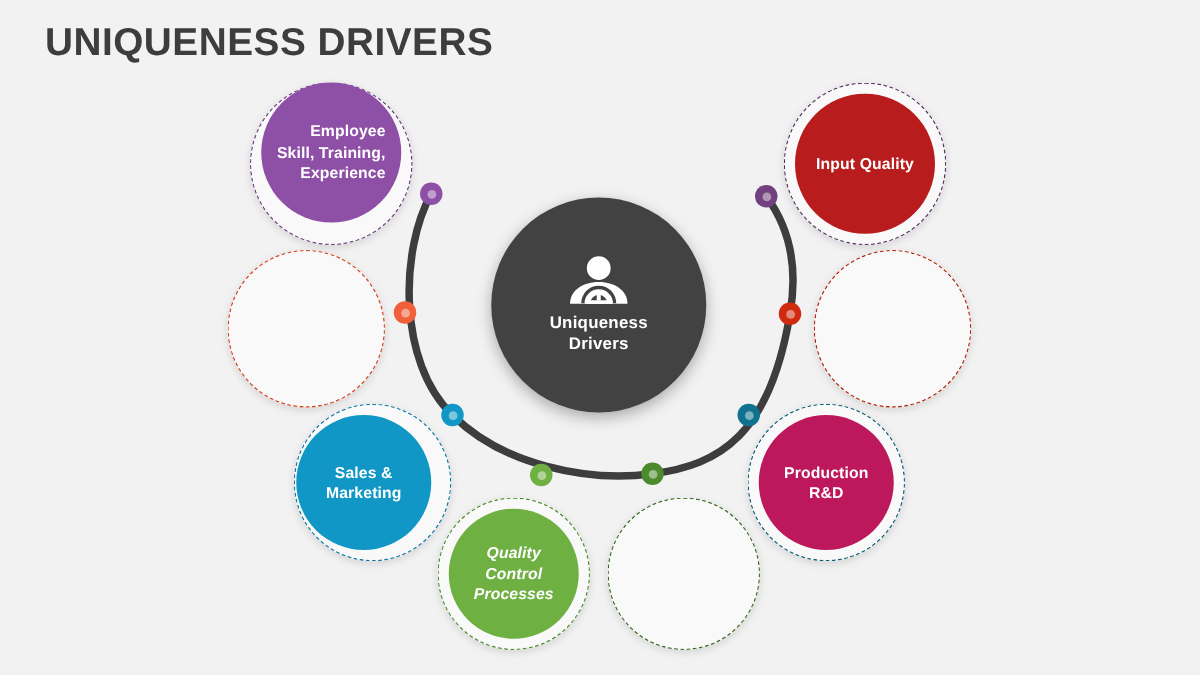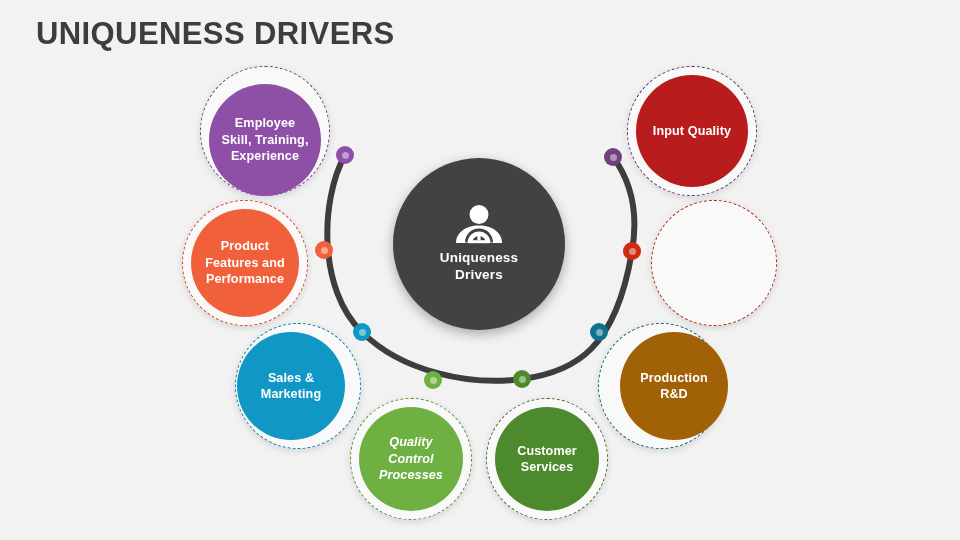--- a/index.html
+++ b/index.html
@@ -119,59 +119,50 @@
 
   <div id="title" style="color: rgb(61, 61, 61);">UNIQUENESS DRIVERS</div>
 
   <svg id="arc-layer" viewBox="0 0 960 540" width="960" height="540" aria-hidden="true">
     <path id="arc-path" fill="none" stroke-linecap="round" stroke-linejoin="round" d="M 345 155 C 320 200 318 290 362 332 C 402 372 470 386 522 379 C 576 372 616 348 632 251 C 640 205 627 176 613 157" stroke="#3d3d3d" stroke-width="6"></path>
   </svg>
 
   <div id="nodes-layer">
       <div class="node" style="width: 130px; height: 130px; left: 200px; top: 66px;">
         <div class="node-ring" style="width: 130px; height: 130px; border-color: rgb(108, 59, 128);"></div>
-        <div class="node-disc" style="width: 112px; height: 112px; left: 9px; top: 18px; background: rgb(142, 79, 166);">
+        <div class="node-disc" style="width: 112px; height: 112px; left: 9px; top: 0; background: rgb(142, 79, 166); text-align: right;">
           <div class="node-label">Employee
 Skill, Training,
 Experience</div>
         </div>
       </div>
       <div class="node" style="width: 126px; height: 126px; left: 182px; top: 200px;">
         <div class="node-ring" style="width: 126px; height: 126px; border-color: rgb(216, 66, 28);"></div>
-        <div class="node-disc" style="width: 108px; height: 108px; left: 9px; top: 9px; background: rgb(240, 96, 59);">
-          <div class="node-label">Product
-Features and
-Performance</div>
-        </div>
       </div>
       <div class="node" style="width: 126px; height: 126px; left: 235px; top: 323px;">
         <div class="node-ring" style="width: 126px; height: 126px; border-color: rgb(13, 122, 163);"></div>
         <div class="node-disc" style="width: 108px; height: 108px; left: 2px; top: 9px; background: rgb(17, 151, 198);">
           <div class="node-label">Sales &amp;
 Marketing</div>
         </div>
       </div>
       <div class="node" style="width: 122px; height: 122px; left: 350px; top: 398px;">
         <div class="node-ring" style="width: 122px; height: 122px; border-color: rgb(78, 143, 44);"></div>
         <div class="node-disc" style="width: 104px; height: 104px; left: 9px; top: 9px; background: rgb(111, 176, 67); font-style: italic;">
           <div class="node-label">Quality
 Control
 Processes</div>
         </div>
       </div>
       <div class="node" style="width: 122px; height: 122px; left: 486px; top: 398px;">
         <div class="node-ring" style="width: 122px; height: 122px; border-color: rgb(58, 107, 34);"></div>
-        <div class="node-disc" style="width: 104px; height: 104px; left: 9px; top: 9px; background: rgb(77, 138, 46);">
-          <div class="node-label">Customer
-Services</div>
-        </div>
       </div>
       <div class="node" style="width: 126px; height: 126px; left: 598px; top: 323px;">
         <div class="node-ring" style="width: 126px; height: 126px; border-color: rgb(13, 95, 120);"></div>
-        <div class="node-disc" style="width: 108px; height: 108px; left: 22px; top: 9px; background: #a16207;">
+        <div class="node-disc" style="width: 108px; height: 108px; left: 9px; top: 9px; background: #be185d;">
           <div class="node-label">Production
 R&amp;D</div>
         </div>
       </div>
       <div class="node" style="width: 126px; height: 126px; left: 651px; top: 200px;">
         <div class="node-ring" style="width: 126px; height: 126px; border-color: rgb(181, 36, 9);"></div>
       </div>
       <div class="node" style="width: 130px; height: 130px; left: 627px; top: 66px;">
         <div class="node-ring" style="width: 130px; height: 130px; border-color: rgb(86, 47, 99);"></div>
         <div class="node-disc" style="width: 112px; height: 112px; left: 9px; top: 9px; background: #b91c1c;">

